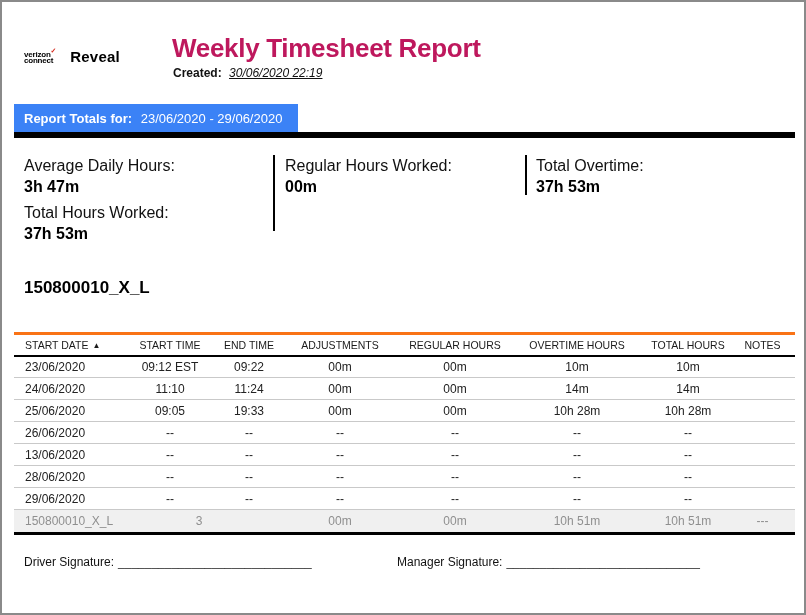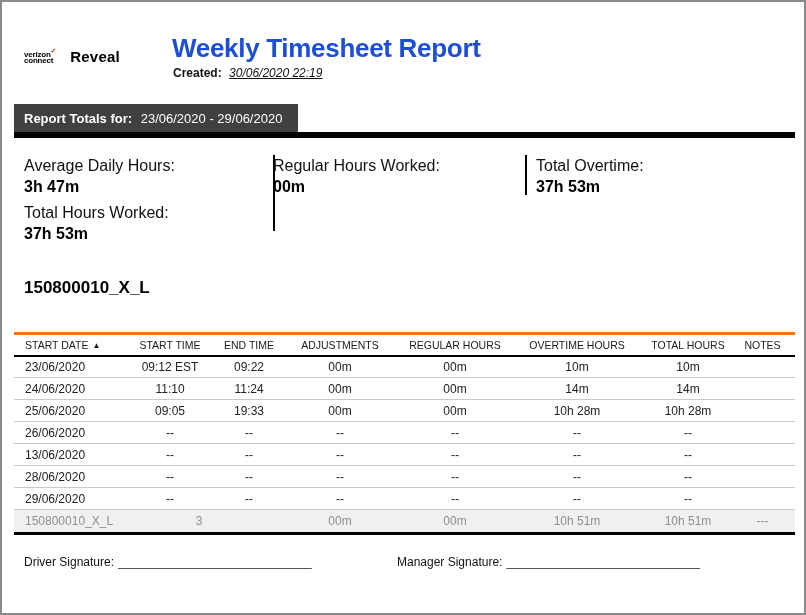--- a/index.html
+++ b/index.html
@@ -7,29 +7,29 @@
   .page {
     position:relative; width:806px; height:615px; background:#fff;
     border:2px solid #8a8a8a; overflow:hidden; color:#1a1a1a;
   }
 
   
   .logo { position:absolute; left:22px; top:46px; display:flex; align-items:center; }
   .vz-stack { font-size:8px; font-weight:700; line-height:7px; letter-spacing:-0.2px; color:#000; }
   .vz-check { color:#d52b1e; font-size:7px; vertical-align:super; line-height:4px; }
   .reveal { font-size:15px; font-weight:700; color:#000; margin-left:14px; letter-spacing:0.2px;text-align:center; }
-  .title { position:absolute; left:170px; top:31px; font-size:26px; font-weight:700; color:#1d4ed8; letter-spacing:-0.3px; }
+  .title { position:absolute; left:170px; top:31px; font-size:26px; font-weight:700; color:#be185d; letter-spacing:-0.3px; }
   .created { position:absolute; left:171px; top:64px; font-size:12px; color:#111; }
   .created .lbl { font-weight:700; }
   .created .val { font-style:italic; margin-left:4px;text-decoration:underline; }
 
   
   .totals-bar { position:absolute; left:12px; top:102px; width:781px; }
   .totals-label-box {
-    display:inline-block; background:#404040; color:#fff; font-size:13px;
+    display:inline-block; background:#3b82f6; color:#fff; font-size:13px;
     padding:7px 16px 6px 10px; line-height:15px;
   }
   .totals-label-box .lbl { font-weight:700; }
   .totals-label-box .rng { font-weight:400; margin-left:5px; }
   .totals-underbar { width:100%; height:6px; background:#000; }
 
   
   .metric-col { position:absolute; top:152px; }
   .m-label { font-size:16px; font-weight:400; color:#111; margin:3px 0 3px 0; }
   .m-value { font-size:16px; font-weight:700; color:#000; margin:0 0 8px 0; }
@@ -92,21 +92,21 @@
     <div class="totals-underbar"></div>
   </div>
 
   <div class="metric-col" style="left:22px;">
     <div class="m-label">Average Daily Hours:</div>
     <div class="m-value">3h 47m</div>
     <div class="m-label">Total Hours Worked:</div>
     <div class="m-value">37h 53m</div>
   </div>
   <div class="vdiv vdiv1"></div>
-  <div class="metric-col" style="left:271px;">
+  <div class="metric-col" style="left:283px;">
     <div class="m-label">Regular Hours Worked:</div>
     <div class="m-value">00m</div>
   </div>
   <div class="vdiv vdiv2"></div>
   <div class="metric-col" style="left:534px;">
     <div class="m-label">Total Overtime:</div>
     <div class="m-value">37h 53m</div>
   </div>
 
   <div class="driver-name">150800010_X_L</div>

